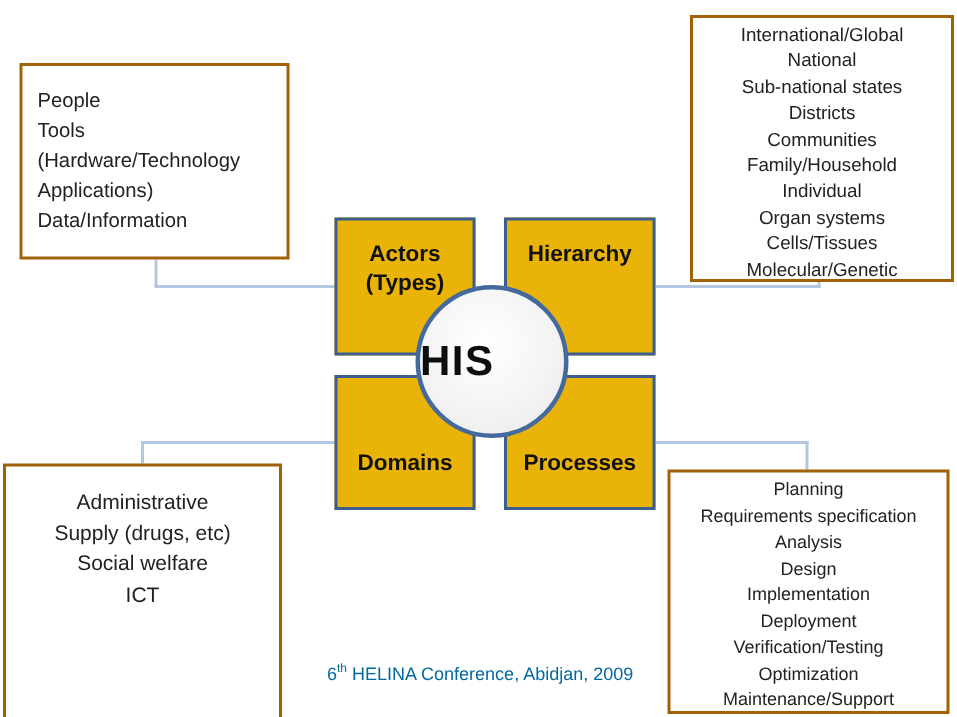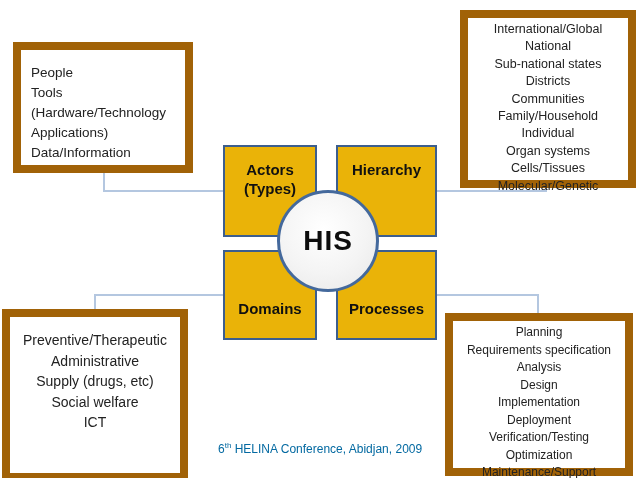--- a/index.html
+++ b/index.html
@@ -14,21 +14,21 @@
 
   .stage { position:absolute; inset:0; }
 
   
   .conn { position:absolute; background:#b4c7e0; z-index:0; }
 
   
   .listbox {
     position:absolute;
     background:#ffffff;
-    border:8px solid #a16207;
+    border:2px solid #a16207;
     color:#222222;
     z-index:2;
   }
   .listbox .li { white-space:nowrap; }
 
   .box-tl {
     left:13px; top:42px; width:180px; height:131px;
     padding:13px 0 0 10px;
     text-align:left; font-size:13.5px; line-height:20px;
   }
@@ -62,21 +62,21 @@
   .q-domains   { left:223px; top:250px; width:94px;  height:90px; justify-content:flex-end; padding-bottom:20px; }
   .q-processes { left:336px; top:250px; width:101px; height:90px; justify-content:flex-end; padding-bottom:20px; }
 
   
   .circle {
     position:absolute;
     left:277px; top:190px; width:102px; height:102px;
     border-radius:50%;
     border:3px solid #44699c;
     background: radial-gradient(circle at 45% 38%, #ffffff 0%, #f4f4f4 55%, #e7e7e7 100%);
-    display:flex; align-items:center; justify-content:center;
+    display:flex; align-items:center; justify-content:flex-start;
     font-weight:bold; font-size:28px; color:#0d0d0d;
     z-index:5; letter-spacing:1px;
   }
 
   
   .footer {
     position:absolute;
     left:218px; top:441px; width:200px;
     color:#0369a1; font-weight:normal; font-size:12px;
     white-space:nowrap;
@@ -112,21 +112,20 @@
     <div class="li">Districts</div>
     <div class="li">Communities</div>
     <div class="li">Family/Household</div>
     <div class="li">Individual</div>
     <div class="li">Organ systems</div>
     <div class="li">Cells/Tissues</div>
     <div class="li">Molecular/Genetic</div>
   </div>
 
   <div class="listbox box-bl">
-    <div class="li">Preventive/Therapeutic</div>
     <div class="li">Administrative</div>
     <div class="li">Supply (drugs, etc)</div>
     <div class="li">Social welfare</div>
     <div class="li">ICT</div>
   </div>
 
   <div class="listbox box-br">
     <div class="li">Planning</div>
     <div class="li">Requirements specification</div>
     <div class="li">Analysis</div>

